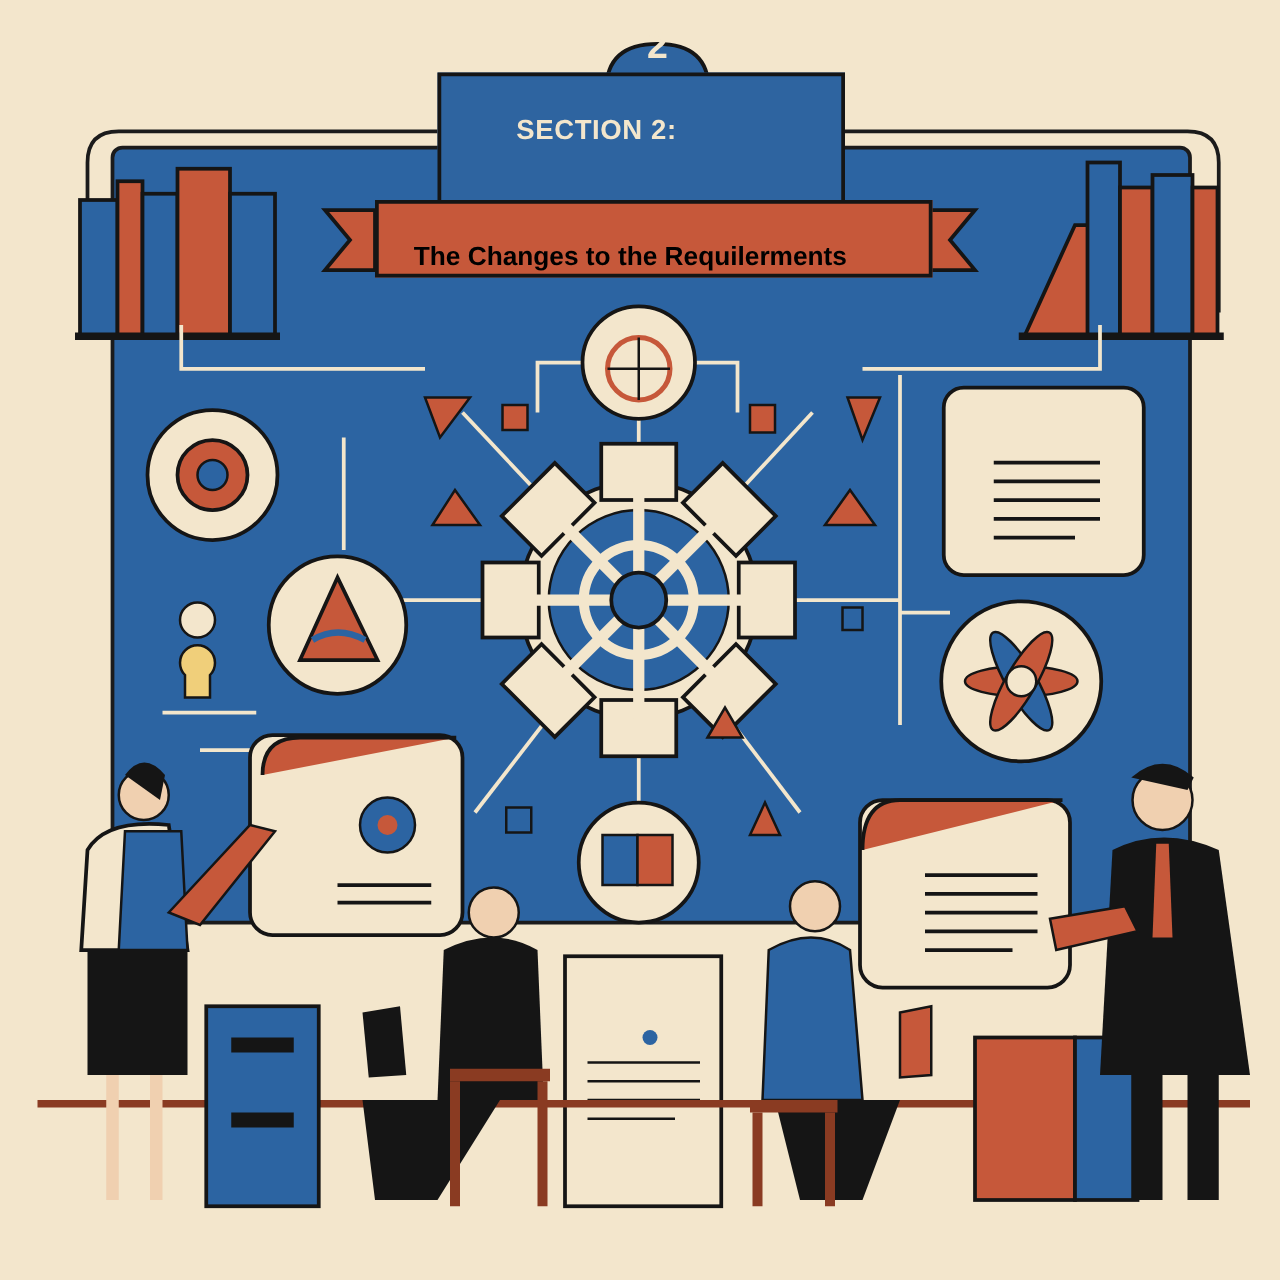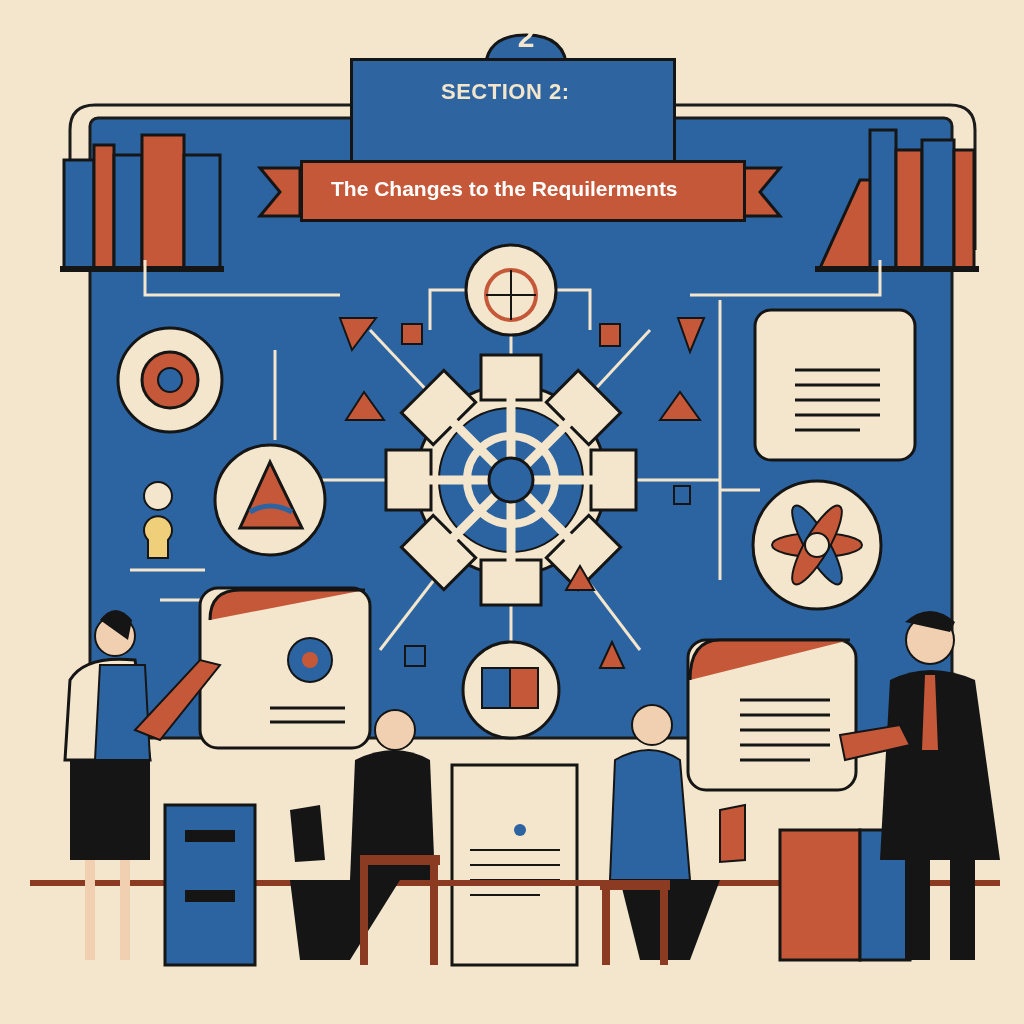--- a/index.html
+++ b/index.html
@@ -1,23 +1,23 @@
 <!DOCTYPE html>
 <html><head>
 <meta charset="utf-8">
 <style>
   html,body{margin:0;padding:0;}
   body{width:1024px;height:1024px;background:#f3e6cc;position:relative;overflow:hidden;font-family:"Liberation Sans",sans-serif;}
   .abs{position:absolute;}
   .badge{left:480px;top:0;width:90px;height:80px;}
   .header{left:350px;top:58px;width:320px;height:100px;background:#2e64a0;border:3px solid #151515;}
-  .header .t1{position:absolute;left:60px;top:18px;color:#f3e6cc;font-weight:bold;font-size:22px;letter-spacing:0.5px;margin-left:28px;}
+  .header .t1{position:absolute;left:60px;top:30px;color:#f3e6cc;font-weight:bold;font-size:22px;letter-spacing:0.5px;}
   .header .t2{position:absolute;left:50px;top:60px;color:#f3e6cc;font-weight:bold;font-size:22px;letter-spacing:0.5px;}
   .ribbon{left:300px;top:160px;width:440px;height:56px;background:#c6583a;border:3px solid #151515;}
-  .ribbon .t{position:absolute;left:28px;top:14px;color:#ffffff;font-weight:bold;font-size:21px;}
+  .ribbon .t{position:absolute;left:28px;top:31px;color:#000000;font-weight:bold;font-size:21px;}
   .badge-num{position:absolute;left:0;top:20px;width:90px;text-align:center;color:#f3e6cc;font-weight:bold;font-size:30px;}
   svg{position:absolute;left:0;top:0;}
 </style>
 </head>
 <body>
 
 <svg width="1024" height="1024">
 
   <rect x="90" y="118" width="862" height="620" rx="8" fill="#2c64a2" stroke="#1b1b1b" stroke-width="3"></rect>
 

